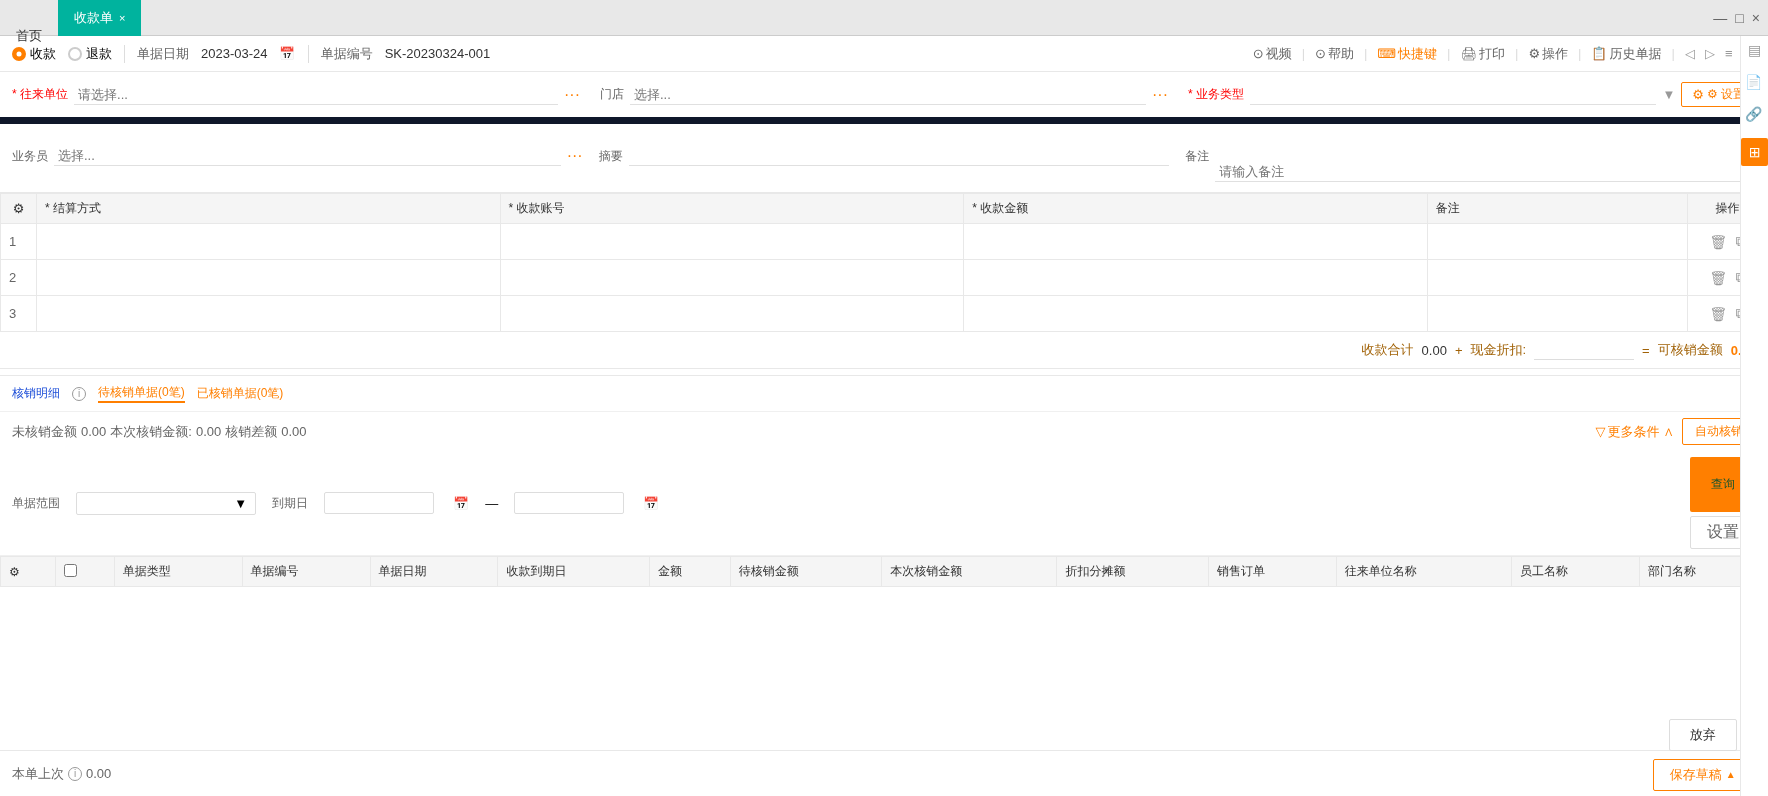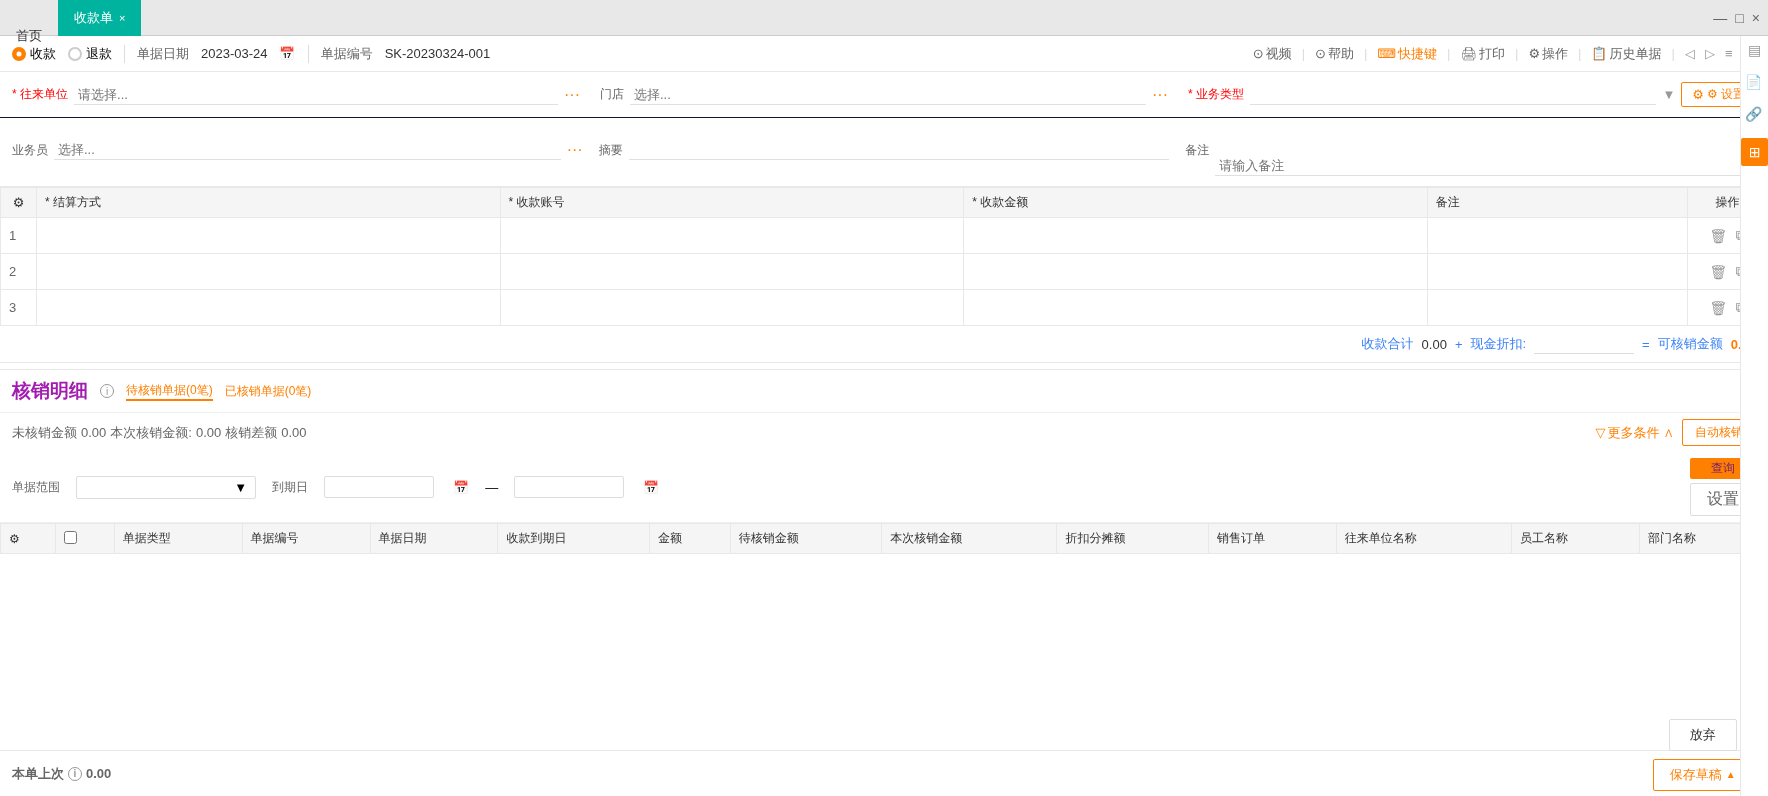--- a/index.html
+++ b/index.html
@@ -37,21 +37,21 @@
     .radio-dot.active::after { content: ''; width: 5px; height: 5px; background: #fff; border-radius: 50%; position: absolute; top: 50%; left: 50%; transform: translate(-50%,-50%); }
     .divider-v { width: 1px; height: 18px; background: #ddd; }
     .field-label { color: #666; }
     .field-value { color: #333; }
     .icon-btn { color: #666; cursor: pointer; font-size: 12px; display: flex; align-items: center; gap: 2px; }
     .icon-btn.orange { color: #ff7f00; }
     .toolbar-right { margin-left: auto; display: flex; align-items: center; gap: 10px; }
 
     
     .form-area {
-      padding: 10px 12px; border-bottom: 1px solid #0f172a; background: #fff;
+      padding: 10px 12px; border-bottom: 7px solid #0f172a; background: #fff;
       display: grid; grid-template-columns: 1fr 1fr 1fr; gap: 8px 20px;
     }
     .form-row { display: flex; align-items: center; gap: 6px; }
     .form-label { color: #f00; font-size: 12px; white-space: nowrap; }
     .form-label.plain { color: #666; }
     .form-input {
       flex: 1; border: none; border-bottom: 1px solid #e0e0e0; outline: none;
       color: #ccc; padding: 2px 4px; font-size: 13px; background: transparent;
     }
     .form-dots { color: #ff7f00; cursor: pointer; font-size: 16px; line-height: 1; }
@@ -82,68 +82,68 @@
     .th-ops { width: 80px; text-align: center; }
     .col-row-num { width: 36px; text-align: center; color: #666; }
     .ops-cell { display: flex; align-items: center; justify-content: center; gap: 8px; }
     .op-icon { color: #999; cursor: pointer; font-size: 14px; }
 
     
     .summary-row {
       display: flex; align-items: center; justify-content: flex-end; padding: 8px 12px;
       background: #fff; border-bottom: 1px solid #e8e8e8; gap: 8px; font-size: 13px;
     }
-    .summary-label { color: #3b82f6; }
+    .summary-label { color: #a16207; }
     .summary-value { color: #333; }
     .summary-orange { color: #ff7f00; font-weight: bold; }
     .summary-input {
       border: none; border-bottom: 1px solid #ddd; width: 100px; outline: none;
       padding: 2px 4px; font-size: 13px;
     }
 
     
     .verify-section { background: #fff; margin-top: 6px; flex: 1; display: flex; flex-direction: column; border-top: 1px solid #e8e8e8; overflow: hidden; }
     .verify-header { padding: 8px 12px; display: flex; align-items: center; gap: 12px; border-bottom: 1px solid #f0f0f0; }
-    .verify-title { font-size: 19px; font-weight: bold; color: #a21caf; }
+    .verify-title { font-size: 12px; font-weight: normal; color: #1d4ed8; }
     .verify-tab { color: #ff7f00; font-size: 12px; cursor: pointer; }
     .verify-tab.active { color: #ff7f00; border-bottom: 2px solid #ff7f00; }
     .info-icon { display: inline-flex; align-items: center; justify-content: center; width: 14px; height: 14px; border-radius: 50%; border: 1px solid #999; font-size: 10px; color: #999; cursor: pointer; }
 
     .verify-stats { padding: 6px 12px; display: flex; align-items: center; gap: 4px; font-size: 12px; color: #666; }
     .verify-stats-right { margin-left: auto; display: flex; align-items: center; gap: 8px; }
     .btn-more-cond { color: #ff7f00; font-size: 12px; cursor: pointer; display: flex; align-items: center; gap: 2px; }
     .btn-auto-clear { background: #fff; border: 1px solid #ff7f00; color: #ff7f00; padding: 4px 12px; border-radius: 2px; cursor: pointer; font-size: 12px; }
 
     .filter-row {
       padding: 6px 12px; display: flex; align-items: center; gap: 16px;
       border-bottom: 1px solid #f0f0f0;
     }
     .filter-label { color: #666; font-size: 12px; white-space: nowrap; }
     .filter-select {
       border: 1px solid #ddd; padding: 3px 8px; border-radius: 2px; min-width: 180px;
       font-size: 12px; background: #fff; cursor: pointer; display: flex; align-items: center; justify-content: space-between;
     }
     .date-input { border: 1px solid #ddd; padding: 3px 6px; border-radius: 2px; font-size: 12px; width: 110px; }
     .date-icon { color: #999; cursor: pointer; font-size: 13px; margin-left: 3px; }
-    .btn-query { background: #ff7f00; border: none; color: #701a75; padding: 2px 16px; border-radius: 2px; cursor: pointer; font-size: 12px; }
+    .btn-query { background: #ff7f00; border: none; color: #14532d; padding: 19px 16px; border-radius: 2px; cursor: pointer; font-size: 12px; }
     .btn-set { background: #fff; border: 1px solid #ddd; color: #666; padding: 5px 16px; border-radius: 2px; cursor: pointer; font-size: 16px; }
 
     .filter-btns { display: flex; flex-direction: column; gap: 4px; margin-left: auto; }
 
     
     .bottom-table-wrap { flex: 1; overflow: auto; }
     .bottom-table { width: 100%; border-collapse: collapse; }
     .bottom-table th { background: #f5f5f5; border: 1px solid #e8e8e8; padding: 6px 8px; font-weight: normal; font-size: 12px; color: #333; white-space: nowrap; }
 
     
     .footer {
       display: flex; align-items: center; justify-content: space-between;
       padding: 8px 12px; border-top: 1px solid #e8e8e8; background: #fff; height: 46px;
     }
-    .footer-left { display: flex; align-items: center; gap: 4px; font-size: 12px; color: #666; font-weight: bold; }
+    .footer-left { display: flex; align-items: center; gap: 4px; font-size: 12px; color: #666; }
     .footer-right { display: flex; align-items: center; gap: 8px; flex-direction: column; }
     .btn-discard { background: #fff; border: 1px solid #ddd; color: #333; padding: 6px 20px; border-radius: 2px; cursor: pointer; font-size: 13px; }
     .btn-save-draft { background: #fff; border: 1px solid #ff7f00; color: #ff7f00; padding: 6px 16px; border-radius: 2px; cursor: pointer; font-size: 13px; display: flex; align-items: center; gap: 4px; }
     .btn-save-new { background: #ff7f00; border: none; color: #fff; padding: 6px 16px; border-radius: 2px; cursor: pointer; font-size: 13px; display: flex; align-items: center; gap: 4px; }
     .caret { font-size: 10px; }
 
     
     .right-sidebar {
       position: fixed; right: 0; top: 36px; width: 28px; background: #fff;
       border-left: 1px solid #e8e8e8; display: flex; flex-direction: column;

